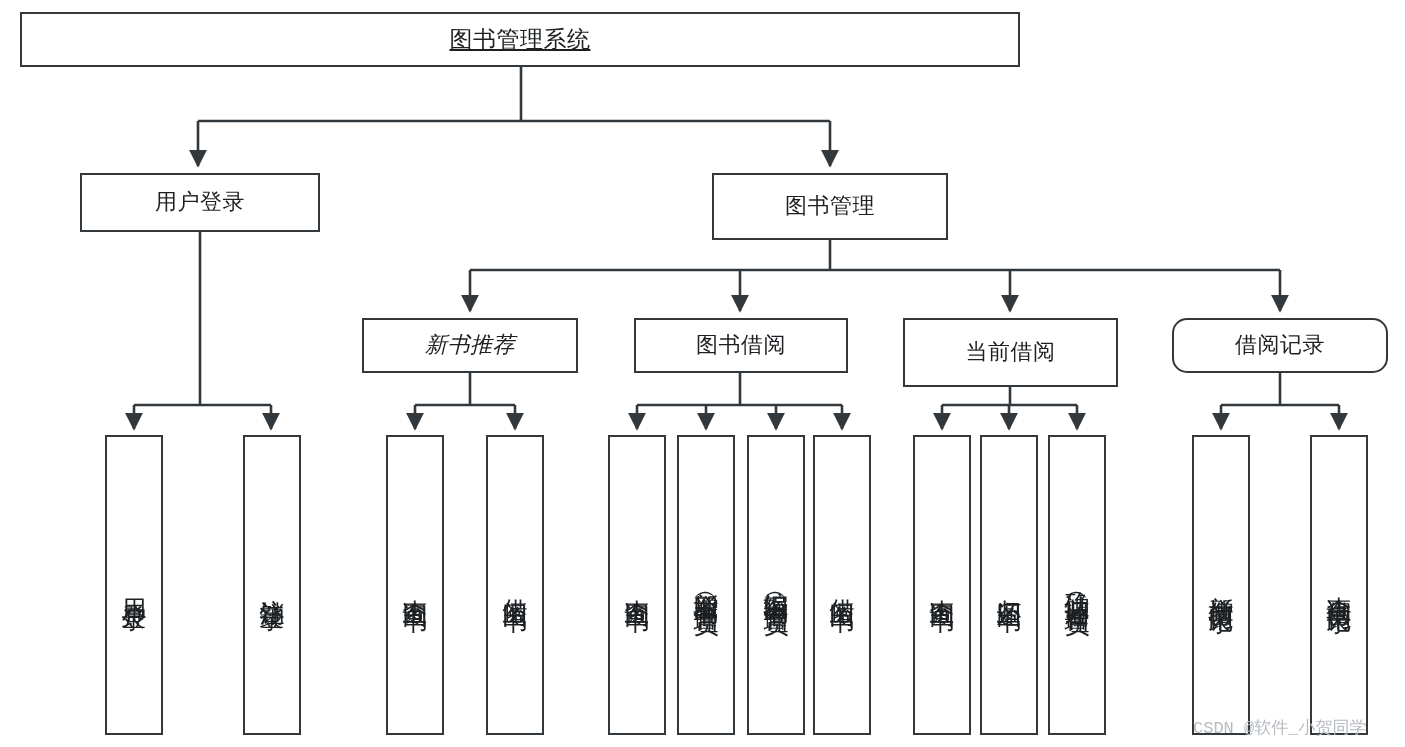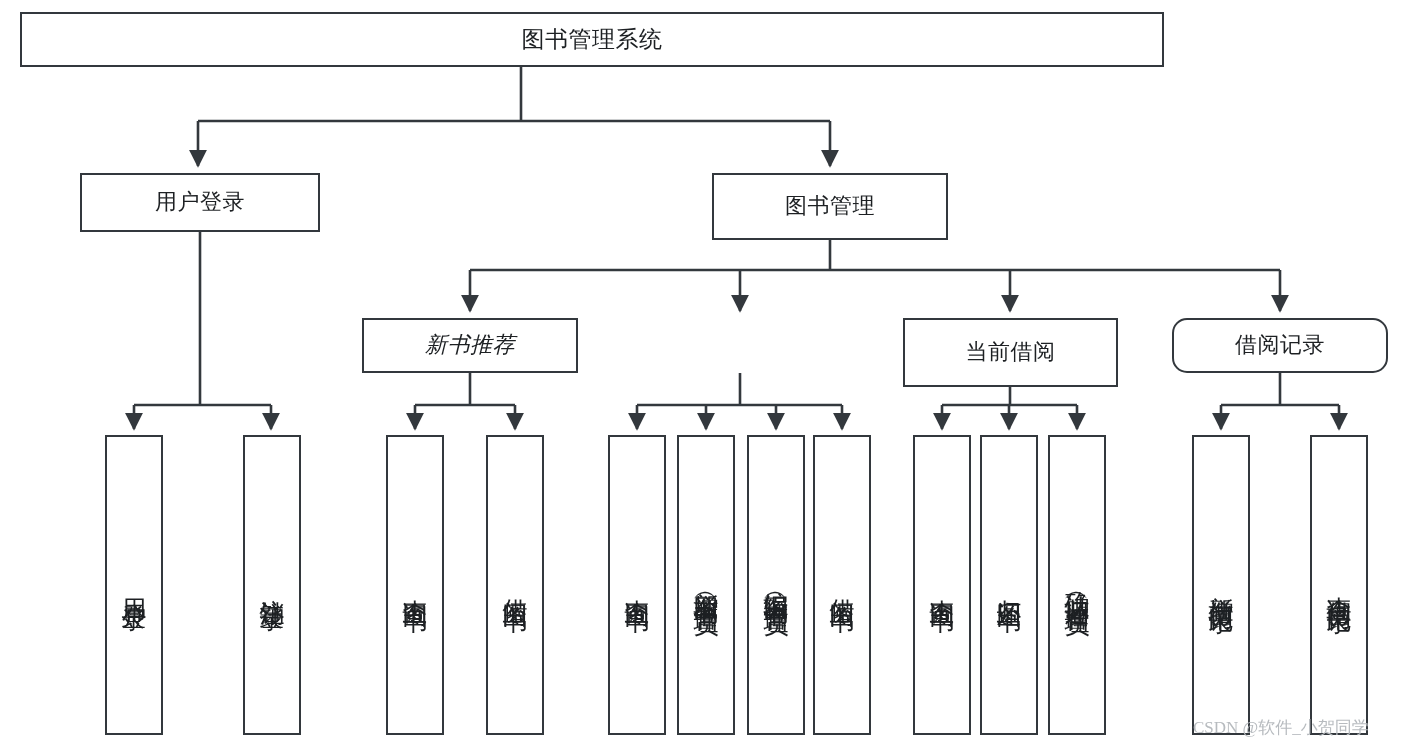--- a/index.html
+++ b/index.html
@@ -62,21 +62,21 @@
     line-height: 1.0;
     letter-spacing: 3px;
     white-space: nowrap;
   }
   .watermark {
     position: absolute;
     color: #b7bbbf;
     font-size: 17px;
     white-space: nowrap;
     z-index: 5;
-    font-family: Liberation Serif, serif;
+    font-family: Liberation Mono, monospace;
   }
 </style>
 </head>
 <body>
 
 <div id="canvas">
 
   <svg id="wires" viewBox="0 0 1405 747" xmlns="http://www.w3.org/2000/svg">
     <defs>
       <marker id="arrow" viewBox="0 0 10 10" refX="9" refY="5" markerWidth="7" markerHeight="7" orient="auto-start-reverse">
@@ -120,34 +120,37 @@
       <path d="M 1009 405 L 1009 429" marker-end="url(#arrow)"></path>
       <path d="M 1077 405 L 1077 429" marker-end="url(#arrow)"></path>
 
       <path d="M 1280 373 L 1280 405"></path>
       <path d="M 1221 405 L 1339 405"></path>
       <path d="M 1221 405 L 1221 429" marker-end="url(#arrow)"></path>
       <path d="M 1339 405 L 1339 429" marker-end="url(#arrow)"></path>
     </g>
   </svg>
 
-  <div class="node horiz root" style="left:20px; top:12px; width:1144px; height:55px;">
+  <div class="node horiz root" style="left:20px; top:12px; width:1000px; height:55px;text-decoration:underline;">
     <span class="label">图书管理系统</span>
   </div>
 
   <div class="node horiz" style="left:80px; top:173px; width:240px; height:59px;">
     <span class="label">用户登录</span>
   </div>
   <div class="node horiz" style="left:712px; top:173px; width:236px; height:67px;">
     <span class="label">图书管理</span>
   </div>
 
   <div class="node horiz" style="left:362px; top:318px; width:216px; height:55px;font-style:italic;">
     <span class="label">新书推荐</span>
   </div>
+  <div class="node horiz" style="left:634px; top:318px; width:214px; height:55px;">
+    <span class="label">图书借阅</span>
+  </div>
   <div class="node horiz" style="left:903px; top:318px; width:215px; height:69px;">
     <span class="label">当前借阅</span>
   </div>
   <div class="node horiz" style="left:1172px; top:318px; width:216px; height:55px;border-radius:15px;">
     <span class="label">借阅记录</span>
   </div>
 
   <div class="node vert" style="left:105px; top:435px; width:58px; height:300px;">
     <span class="label">用户登录</span>
   </div>

